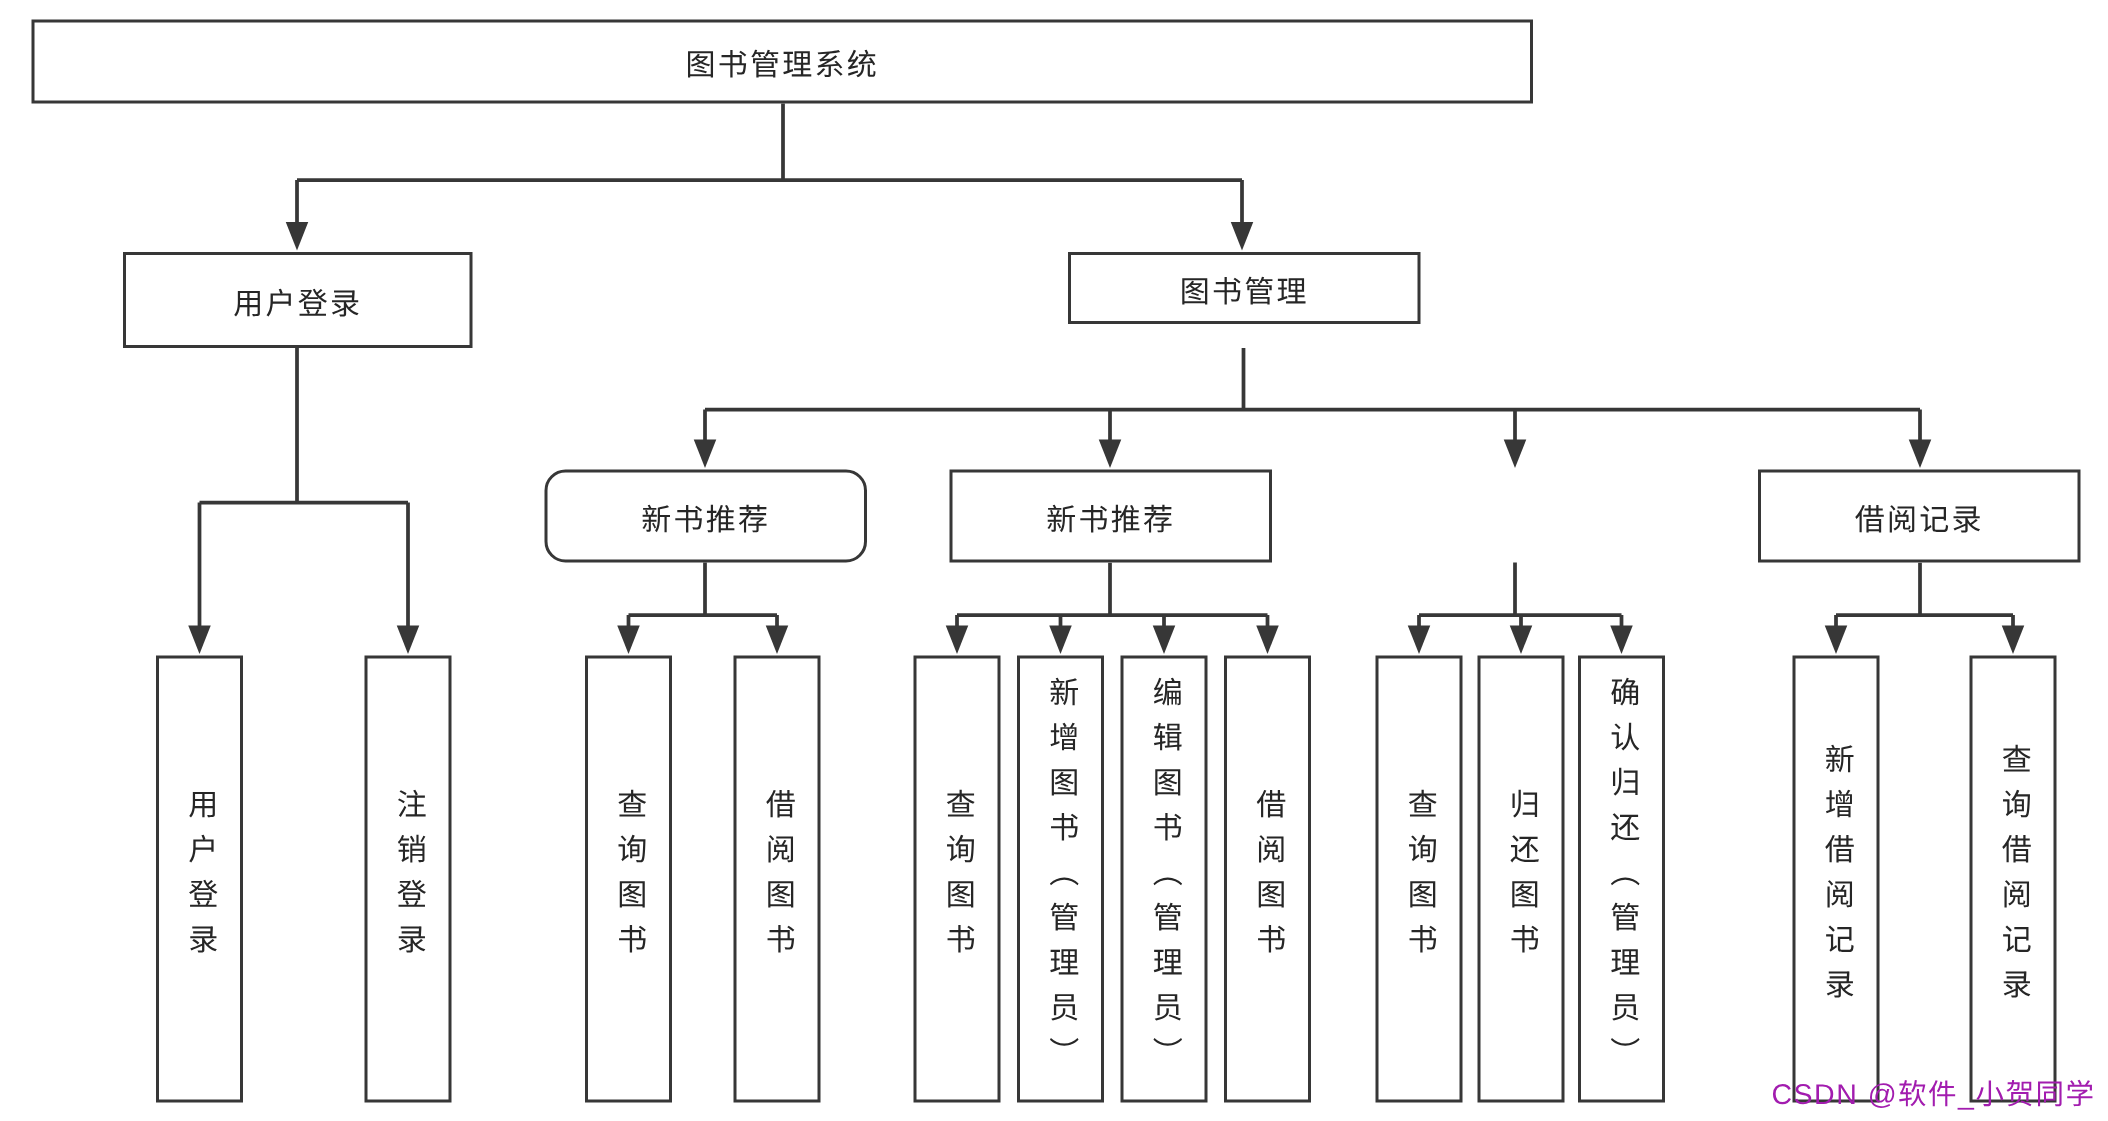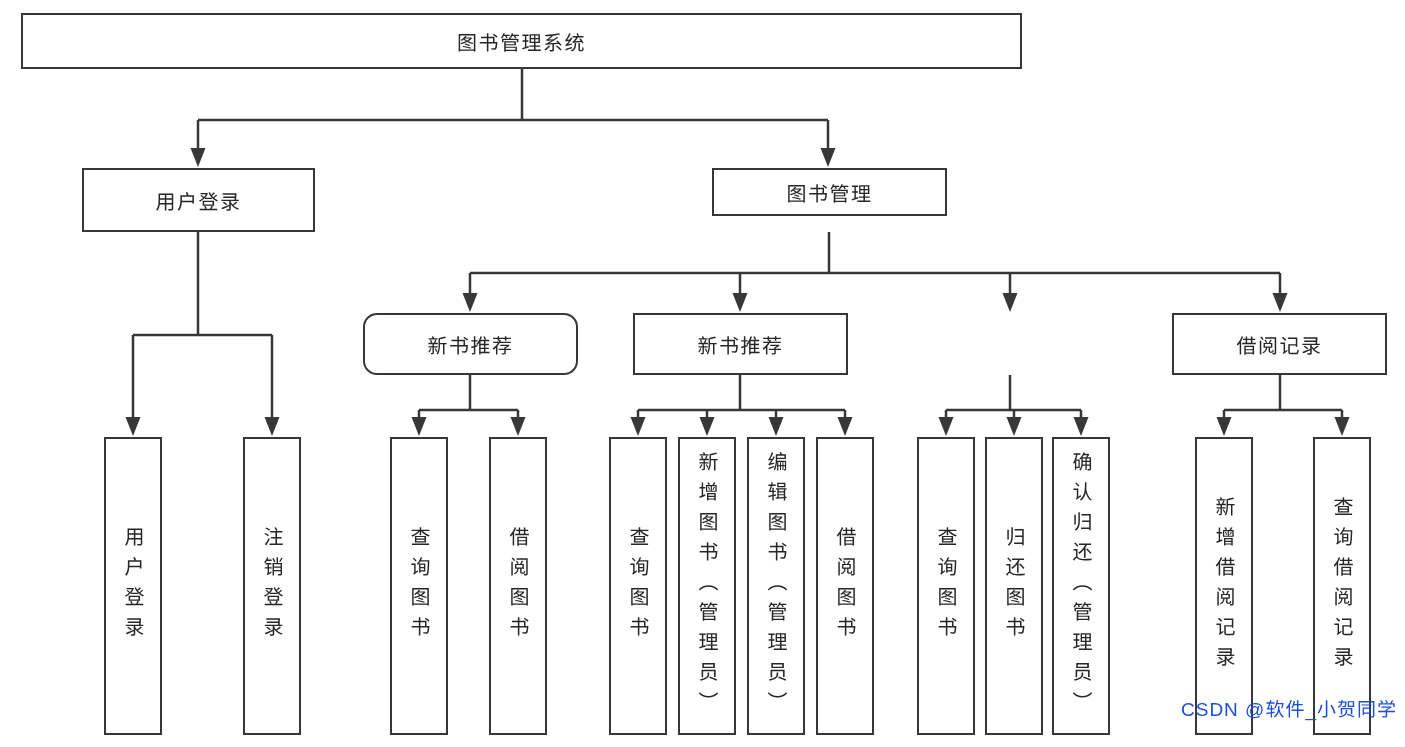--- a/index.html
+++ b/index.html
@@ -36,23 +36,23 @@
     writing-mode: vertical-rl;
     text-orientation: mixed;
     font-size: 20px;
     letter-spacing: 10px;
     color: #262626;
     line-height: 1;
   }
   .watermark {
     position: absolute;
     left: 1181px;
-    top: 694px;
+    top: 714px;
     font-size: 19px;
-    color: #1d4ed8;
+    color: #a21caf;
     letter-spacing: 1px;
     white-space: nowrap;
     z-index: 5;
   }
 </style>
 </head>
 <body>
 
 <div class="canvas">
 

